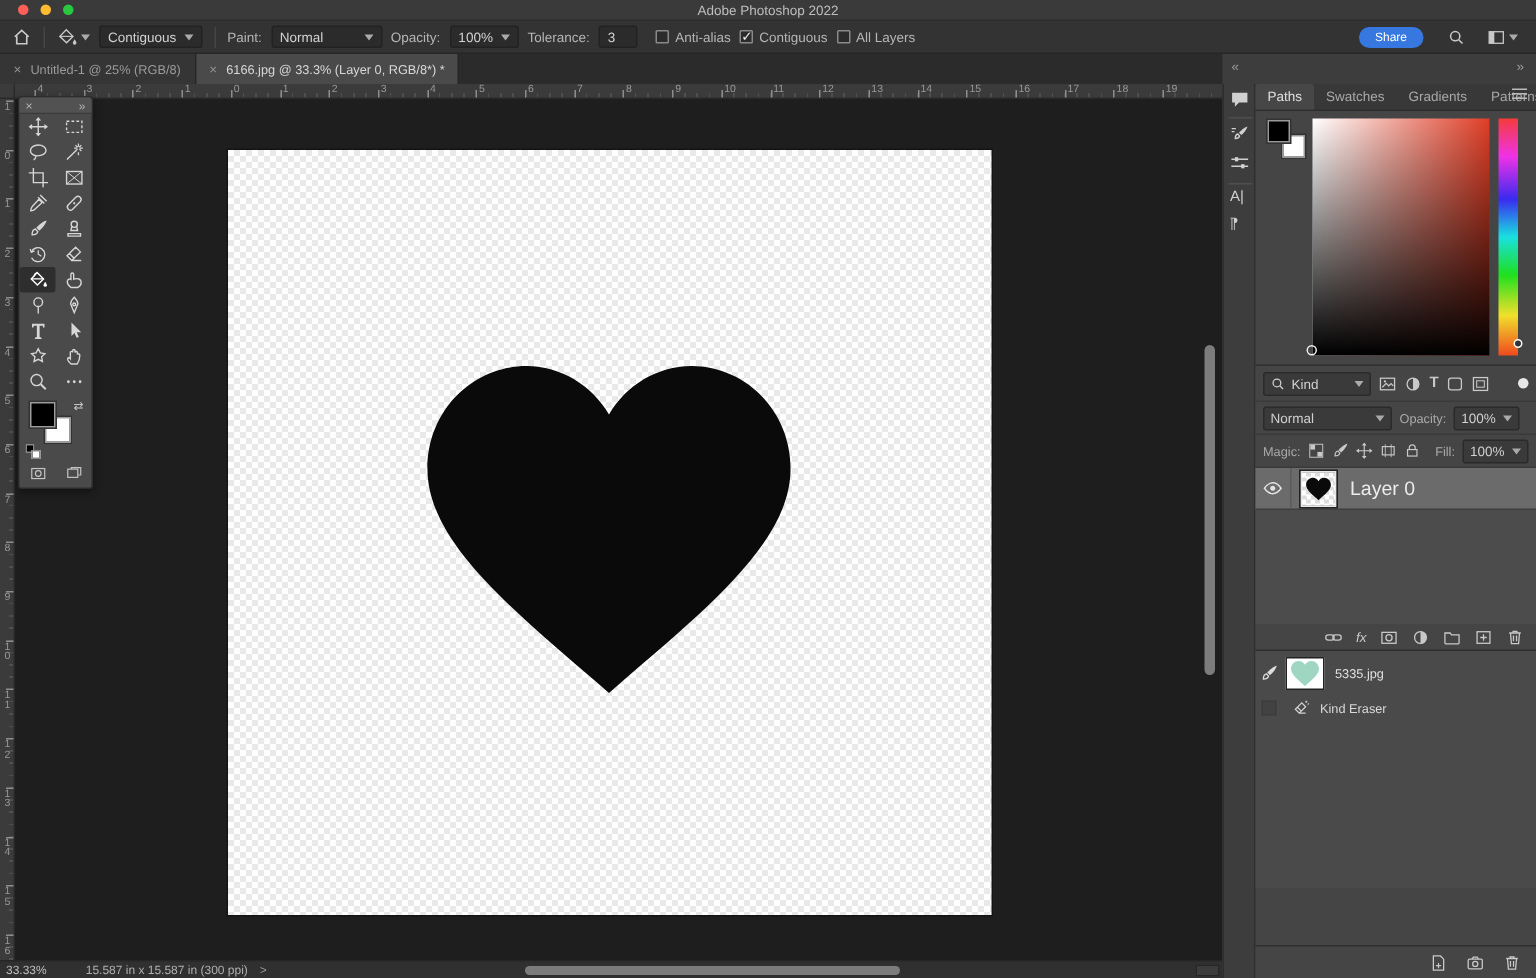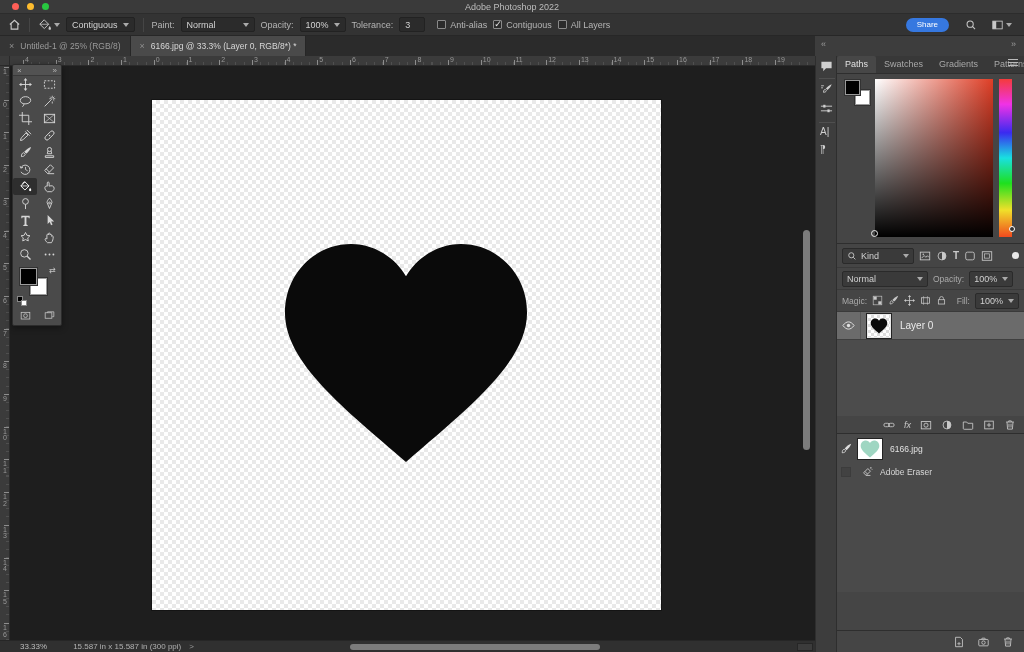--- a/index.html
+++ b/index.html
@@ -54,21 +54,21 @@
   #swatchzone{position:relative;height:46px;}
   #fg-swatch{position:absolute;left:7px;top:5px;width:17px;height:17px;background:#000;border:1px solid #9c9c9c;box-shadow:0 0 0 1px #333;}
   #bg-swatch{position:absolute;left:17px;top:15px;width:17px;height:17px;background:#fff;border:1px solid #9c9c9c;box-shadow:0 0 0 1px #333;}
   #swap-swatch{position:absolute;left:36px;top:3px;color:#c5c5c5;font-size:8px;}
   #default-swatch{position:absolute;left:4px;top:33px;}
   #default-swatch .b{position:absolute;width:6px;height:6px;border:1px solid #888;}
   #toolbar-foot{display:flex;justify-content:space-around;align-items:center;height:16px;padding-bottom:3px;color:#c5c5c5;}
   #vscroll{position:absolute;left:803px;top:174px;width:7px;height:220px;border-radius:4px;background:#7c7c7c;}
   
   #statusbar{left:0;top:640px;width:815px;height:12px;background:#303030;border-top:1px solid #262626;display:flex;align-items:center;font-size:8px;color:#bdbdbd;}
-  #status-zoom{margin-left:20px;}
+  #status-zoom{margin-left:4px;}
   #status-doc{margin-left:26px;color:#b0b0b0;}
   #status-chev{margin-left:8px;color:#9a9a9a;}
   #hscroll{position:absolute;left:350px;top:3px;width:250px;height:6px;border-radius:3px;background:#7c7c7c;}
   #gripper{position:absolute;left:797px;top:2px;width:16px;height:8px;background:#3c3c3c;border:1px solid #262626;}
   
   #rightstrip{left:815px;top:56px;width:22px;height:596px;background:#3d3d3d;border-left:1px solid #2e2e2e;border-right:1px solid #2e2e2e;}
   .strip-ic{position:absolute;left:4px;color:#d0d0d0;}
   .strip-div{position:absolute;left:3px;width:16px;height:1px;background:#4f4f4f;}
   .strip-txt{font-size:10px;color:#d0d0d0;}
   
@@ -92,21 +92,21 @@
   #layers-lock{height:22px;}
   .mini{color:#c9c9c9;display:flex;align-items:center;}
   .kindbox{display:flex;align-items:center;gap:4px;background:#3a3a3a;border:1px solid #2a2a2a;border-radius:2px;height:16px;padding:0 4px;width:72px;color:#d0d0d0;}
   .ddp{display:flex;align-items:center;justify-content:space-between;background:#3a3a3a;border:1px solid #2a2a2a;border-radius:2px;height:16px;padding:0 4px;color:#d0d0d0;}
   .plabel{color:#aaa;font-size:8.5px;}
   .filterdot{width:7px;height:7px;border-radius:50%;background:#e8e8e8;margin-left:auto;}
   #layers-list{height:104px;background:#4c4c4c;}
   #layer-row{height:28px;display:flex;align-items:center;background:#6b6b6b;border-bottom:1px solid #3f3f3f;}
   .eyecell{width:24px;display:flex;justify-content:center;color:#e2e2e2;border-right:1px solid #5a5a5a;height:100%;align-items:center;}
   .lthumb{width:24px;height:24px;margin-left:6px;background:conic-gradient(#ddd 25%,#fff 0 50%,#ddd 0 75%,#fff 0) 0 0/6px 6px;border:1px solid #e8e8e8;outline:1px solid #222;display:flex;align-items:center;justify-content:center;}
-  #layer-name{margin-left:9px;color:#ececec;font-size:10px;}
+  #layer-name{margin-left:9px;color:#ececec;font-size:13px;}
   #layers-foot{height:18px;background:#454545;border-bottom:1px solid #2e2e2e;display:flex;align-items:center;justify-content:flex-end;gap:9px;padding:0 8px;color:#c2c2c2;}
   
   #history-list{height:158px;background:#4a4a4a;}
   #hist-snap{height:30px;display:flex;align-items:center;}
   .hist-srccell{width:18px;display:flex;justify-content:center;color:#ddd;}
   #snap-thumb{width:26px;height:22px;background:#fff;border:1px solid #222;display:flex;align-items:center;justify-content:center;margin-left:2px;}
   .hist-row{height:16px;display:flex;align-items:center;color:#d8d8d8;}
   .hist-row.sel{background:#5e5e5e;}
   .hist-well{width:10px;height:10px;margin-left:4px;border:1px solid #3c3c3c;background:#424242;}
   .hist-ic{width:14px;margin-left:9px;color:#d0d0d0;display:flex;justify-content:center;}
@@ -677,32 +677,32 @@
             <svg viewBox="0 0 14 14" width="12" height="12">
               <path fill="currentColor" stroke="none" d="M13 1c-2.6.6-5.8 3.3-7.4 5.3l2.1 2.1C9.7 6.8 12.4 3.6 13 1z"></path>
               <path fill="none" stroke="currentColor" d="M5 7.2c-1.6.3-2.4 1.8-2.4 4.2 1.8 0 3.5-.6 4.1-2.2z"></path>
             </svg>
           </span>
         <span id="snap-thumb">
             <svg viewBox="0 0 32 29" width="20" height="18">
               <path class="heart-fill-mint" d="M16 28C8.4 21.4 1 15.7 1 9.5 1 4.6 4.8 1 9.2 1c2.8 0 5.4 1.6 6.8 4C17.4 2.6 20 1 22.8 1 27.2 1 31 4.6 31 9.5c0 6.2-7.4 11.9-15 18.5z" fill="#9fd6c2"></path>
             </svg>
           </span>
-        <span id="snap-lab">6166.jpg</span>
+        <span id="snap-lab">5335.jpg</span>
       </div>
       <div id="hist-items">
           <div class="hist-row">
             <span class="hist-well"></span>
             <span class="hist-ic">
               <svg viewBox="0 0 14 14" width="12" height="12">
                 <path fill="none" stroke="currentColor" d="M6 11L3 8l5-5 3 3zM4.6 6.4l3 3M6 11h5"></path>
                 <path stroke="currentColor" stroke-width=".8" d="M11.5 1.4V3M10.7 2.2h1.6M12.6 4.4l1-1"></path>
               </svg>
             </span>
-            <span class="hist-lab">Adobe Eraser</span>
+            <span class="hist-lab">Kind Eraser</span>
           </div>
         </div>
     </div>
     <div id="history-foot">
       <span class="mini">
           <svg viewBox="0 0 14 14" width="12" height="12">
             <path fill="none" stroke="currentColor" d="M3 1.5h5.5L11 4v8.5H3z"></path>
             <path stroke="currentColor" d="M5 9h4M7 7v4" stroke-width=".9"></path>
           </svg>
         </span>

